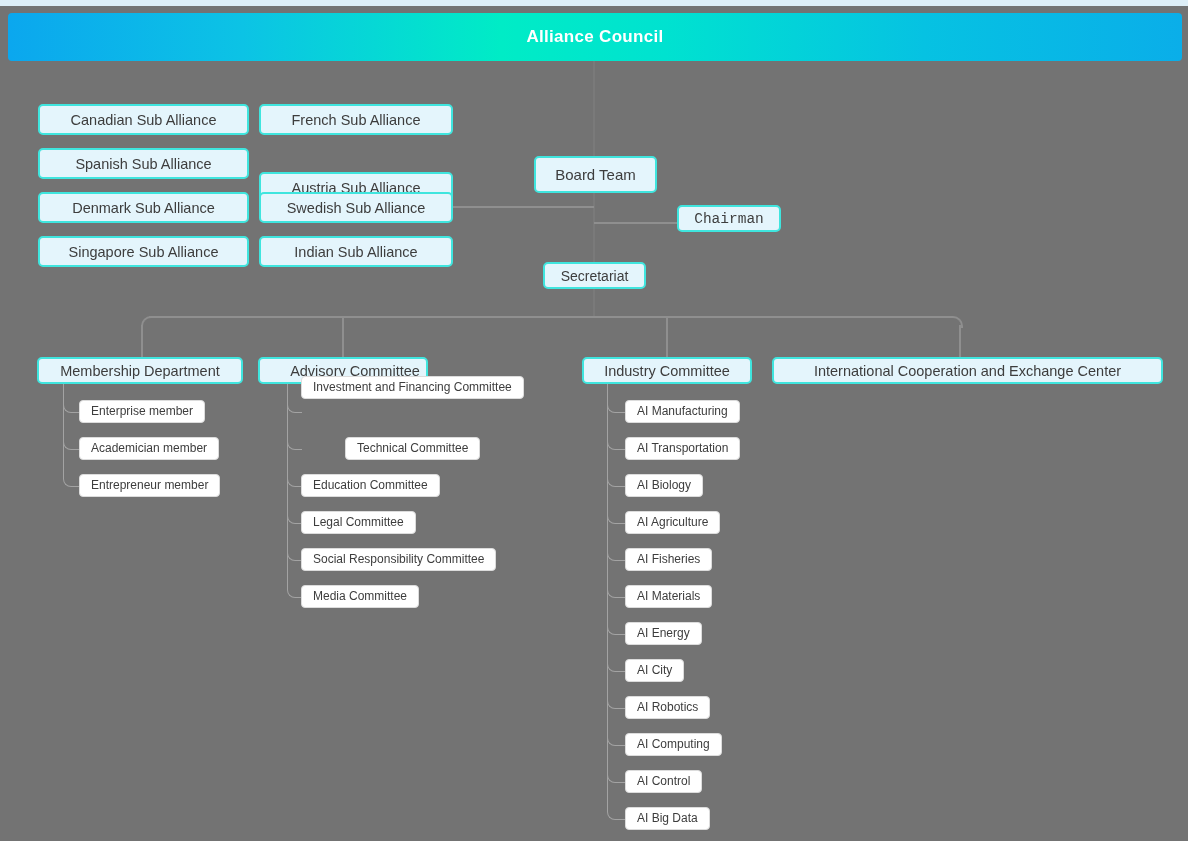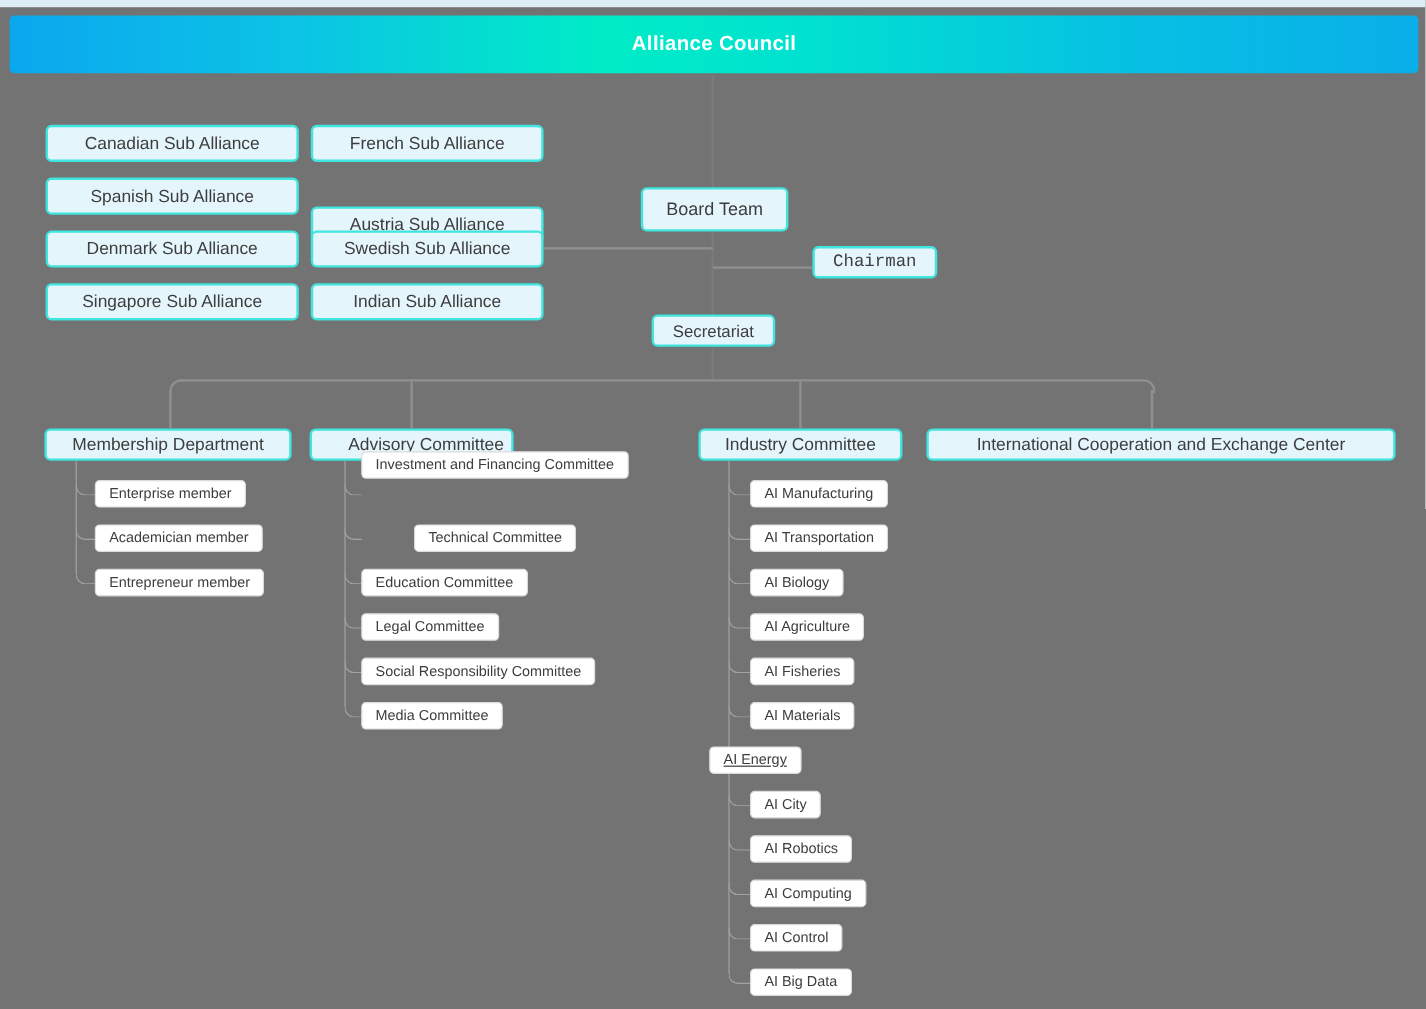--- a/index.html
+++ b/index.html
@@ -191,20 +191,20 @@
   <div class="leaf" style="left:301px; top:511px;"><span>Legal Committee</span></div>
   <div class="leaf" style="left:301px; top:548px;"><span>Social Responsibility Committee</span></div>
   <div class="leaf" style="left:301px; top:585px;"><span>Media Committee</span></div>
 
   <div class="leaf" style="left:625px; top:400px;"><span>AI Manufacturing</span></div>
   <div class="leaf" style="left:625px; top:437px;"><span>AI Transportation</span></div>
   <div class="leaf" style="left:625px; top:474px;"><span>AI Biology</span></div>
   <div class="leaf" style="left:625px; top:511px;"><span>AI Agriculture</span></div>
   <div class="leaf" style="left:625px; top:548px;"><span>AI Fisheries</span></div>
   <div class="leaf" style="left:625px; top:585px;"><span>AI Materials</span></div>
-  <div class="leaf" style="left:591px; top:622px;text-decoration:underline;"><span>AI Energy</span></div>
+  <div class="leaf" style="left:625px; top:622px;"><span>AI Energy</span></div>
   <div class="leaf" style="left:625px; top:659px;"><span>AI City</span></div>
   <div class="leaf" style="left:625px; top:696px;"><span>AI Robotics</span></div>
   <div class="leaf" style="left:625px; top:733px;"><span>AI Computing</span></div>
   <div class="leaf" style="left:625px; top:770px;"><span>AI Control</span></div>
   <div class="leaf" style="left:625px; top:807px;"><span>AI Big Data</span></div>
 
 </div>
 
 </body></html>

